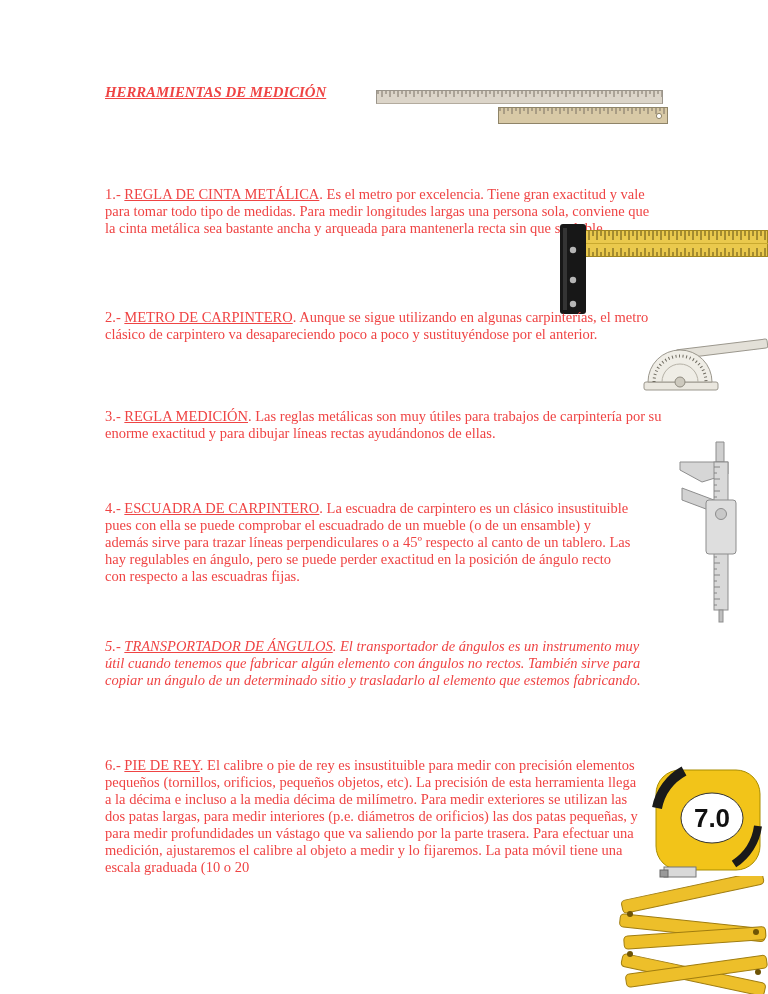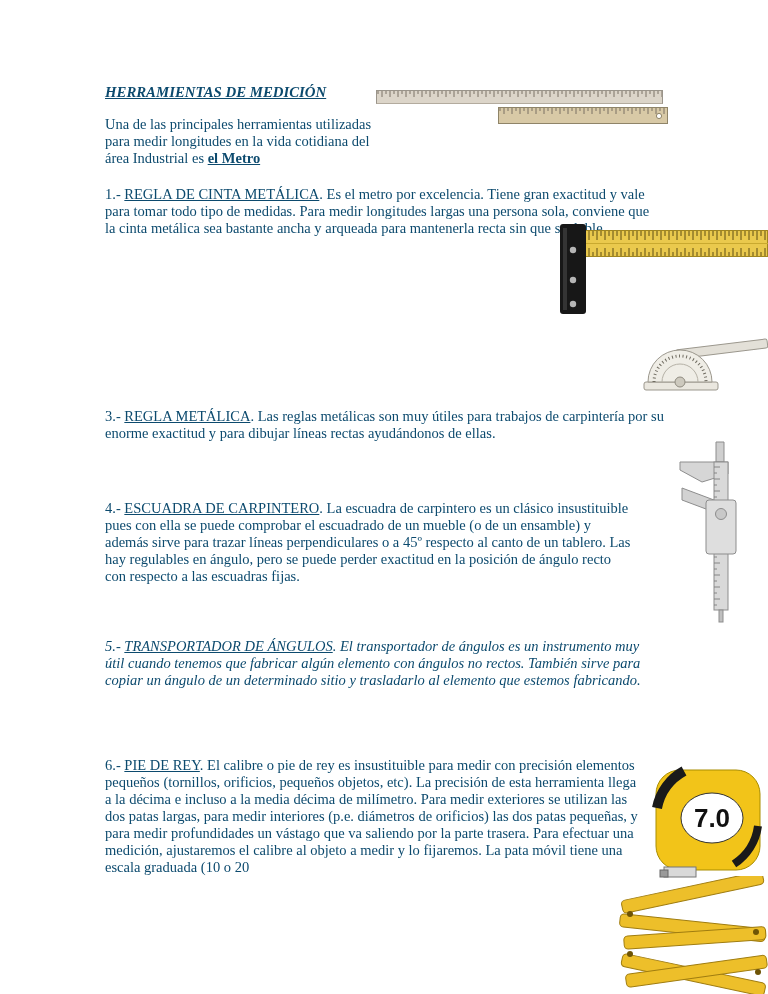--- a/index.html
+++ b/index.html
@@ -1,20 +1,20 @@
 <!DOCTYPE html>
 <html><head>
 <meta charset="utf-8">
 <style>
   * { margin:0; padding:0; box-sizing:border-box; }
   html,body { background:#ffffff; }
   .page {
     position:relative; width:768px; height:994px; background:#ffffff;
     overflow:hidden; font-family:"Liberation Serif", serif;
-    font-size:14.5px; line-height:17px; color:#0c4a6e;
+    font-size:14.5px; line-height:17px; color:#ef4444;
   }
   .para { position:absolute; }
   .title { position:absolute; font-weight:bold; font-style:italic; font-size:14.8px; }
   .u  { text-decoration:underline; }
   .bu { font-weight:bold; text-decoration:underline; }
   .img { position:absolute; }
 </style>
 </head>
 <body>
 
@@ -47,52 +47,52 @@
       <rect x="1" y="1" width="285" height="12" fill="url(#tickH)"></rect>
       <line x1="0.5" y1="13.5" x2="286.5" y2="13.5" stroke="#b3ab9e"></line>
     </g>
     <g transform="translate(122,19)">
       <rect x="0.5" y="0.5" width="169" height="16" stroke="#8f8468" fill="#d8c9a6"></rect>
       <rect x="1" y="1" width="168" height="15" fill="url(#tickH)"></rect>
       <circle cx="161" cy="9" r="2.6" fill="#fff" stroke="#8f8468"></circle>
     </g>
   </svg>
 
-  <p class="para" style="left:105px; top:116px; width:285px;"><span>Una de las principales herramientas utilizadas para medir longitudes en la vida cotidiana del área Industrial es </span><span class="bu">el Metro</span></p>
 
   <p class="para" style="left:105px; top:186px; width:550px;"><span>1.- </span><span class="u">REGLA DE CINTA METÁLICA</span><span>. Es el metro por excelencia. Tiene gran exactitud y vale para tomar todo tipo de medidas. Para medir longitudes largas una persona sola, conviene que la cinta metálica sea bastante ancha y arqueada para mantenerla recta sin que se doble.</span></p>
 
   <svg class="img" style="left:558px; top:220px;" width="210" height="96" viewBox="0 0 210 96">
     <g>
       <rect x="24.5" y="10.5" width="185" height="26" stroke="#a1861f" fill="#eac94d"></rect>
       <g transform="translate(25,11)">
           <rect width="184" height="25" fill="url(#tickYel)"></rect>
         </g>
       <line x1="25" y1="23.5" x2="210" y2="23.5" stroke="#c9a92f"></line>
     </g>
     <g>
       <rect x="2" y="4" width="26" height="90" rx="3" fill="#171717"></rect>
       <rect x="5" y="8" width="4" height="82" fill="#343434"></rect>
       <circle cx="15" cy="30" r="3.2" fill="#b5b5b5"></circle>
       <circle cx="15" cy="60" r="3.2" fill="#b5b5b5"></circle>
       <circle cx="15" cy="84" r="3.2" fill="#b5b5b5"></circle>
     </g>
   </svg>
 
+  <p class="para" style="left:105px; top:309px; width:548px;"><span>2.- </span><span class="u">METRO DE CARPINTERO</span><span>. Aunque se sigue utilizando en algunas carpinterías, el metro clásico de carpintero va desapareciendo poco a poco y sustituyéndose por el anterior.</span></p>
 
   <svg class="img" style="left:642px; top:334px;" width="126" height="74" viewBox="0 0 126 74">
     <rect x="34" y="16" width="92" height="9" rx="2" fill="#e3e0d8" stroke="#9b978d" transform="rotate(-7 34 20)"></rect>
     <rect x="2" y="48" width="74" height="8" rx="2" fill="#eae7df" stroke="#9b978d"></rect>
     <path d="M 6 48 A 32 32 0 0 1 70 48 Z" fill="#efede6" stroke="#9b978d"></path>
     <path d="M 12 48 A 26 26 0 0 1 64 48" fill="none" stroke="#6f6b60" stroke-width="3" stroke-dasharray="1 2.6"></path>
     <path d="M 20 48 A 18 18 0 0 1 56 48" fill="none" stroke="#b5b1a6"></path>
     <circle cx="38" cy="48" r="5" fill="#cdc9be" stroke="#8f8b80"></circle>
   </svg>
 
-  <p class="para" style="left:105px; top:408px; width:590px;"><span>3.- </span><span class="u">REGLA METÁLICA</span><span>. Las reglas metálicas son muy útiles para trabajos de carpintería por su enorme exactitud y para dibujar líneas rectas ayudándonos de ellas.</span></p>
+  <p class="para" style="left:105px; top:408px; width:590px;"><span>3.- </span><span class="u">REGLA MEDICIÓN</span><span>. Las reglas metálicas son muy útiles para trabajos de carpintería por su enorme exactitud y para dibujar líneas rectas ayudándonos de ellas.</span></p>
 
   <svg class="img" style="left:672px; top:436px;" width="96" height="188" viewBox="0 0 96 188">
     <polygon points="44,6 52,6 52,26 44,26" fill="#cfcfcf" stroke="#8d8d8d"></polygon>
     <polygon points="8,26 56,26 56,38 30,46 8,34" fill="#d6d6d6" stroke="#8d8d8d"></polygon>
     <rect x="42" y="26" width="14" height="148" fill="#d9d9d9" stroke="#8d8d8d"></rect>
     <g transform="translate(42,28)">
         <rect width="14" height="144" fill="url(#tickV)"></rect>
       </g>
     <polygon points="10,52 42,64 42,76 10,64" fill="#d2d2d2" stroke="#8d8d8d"></polygon>
     <rect x="34" y="64" width="30" height="54" rx="3" fill="#dedede" stroke="#8d8d8d"></rect>

